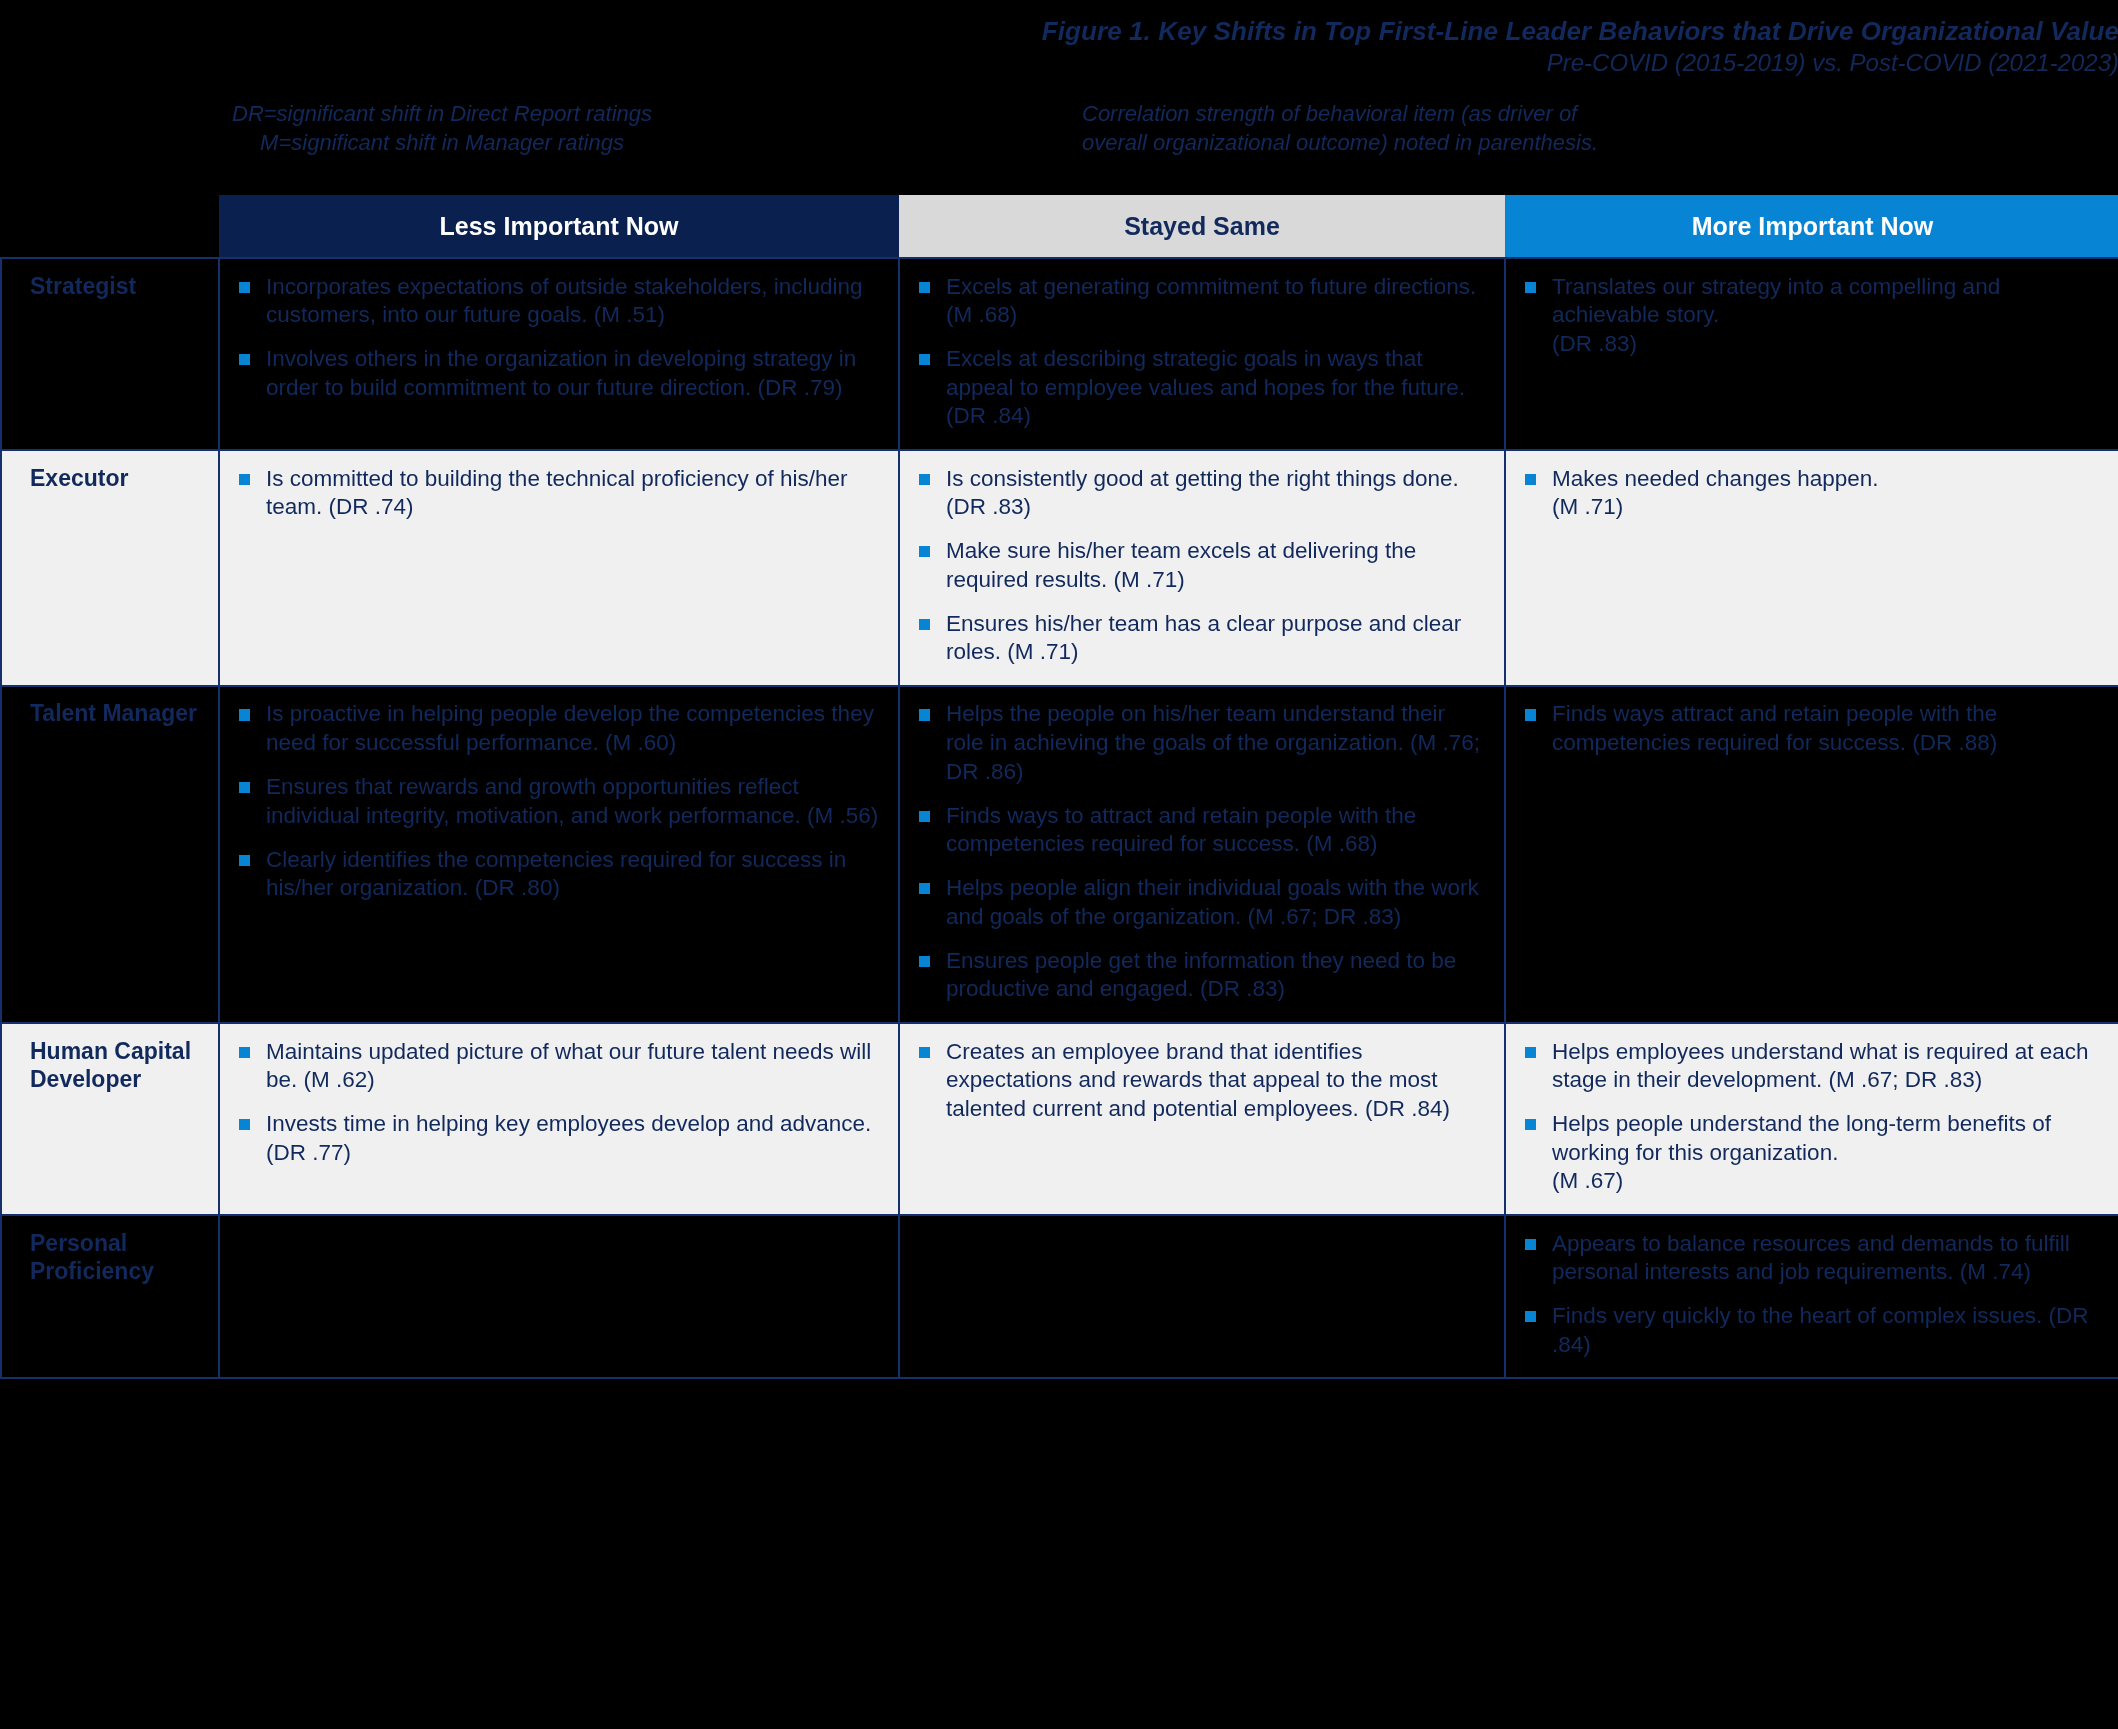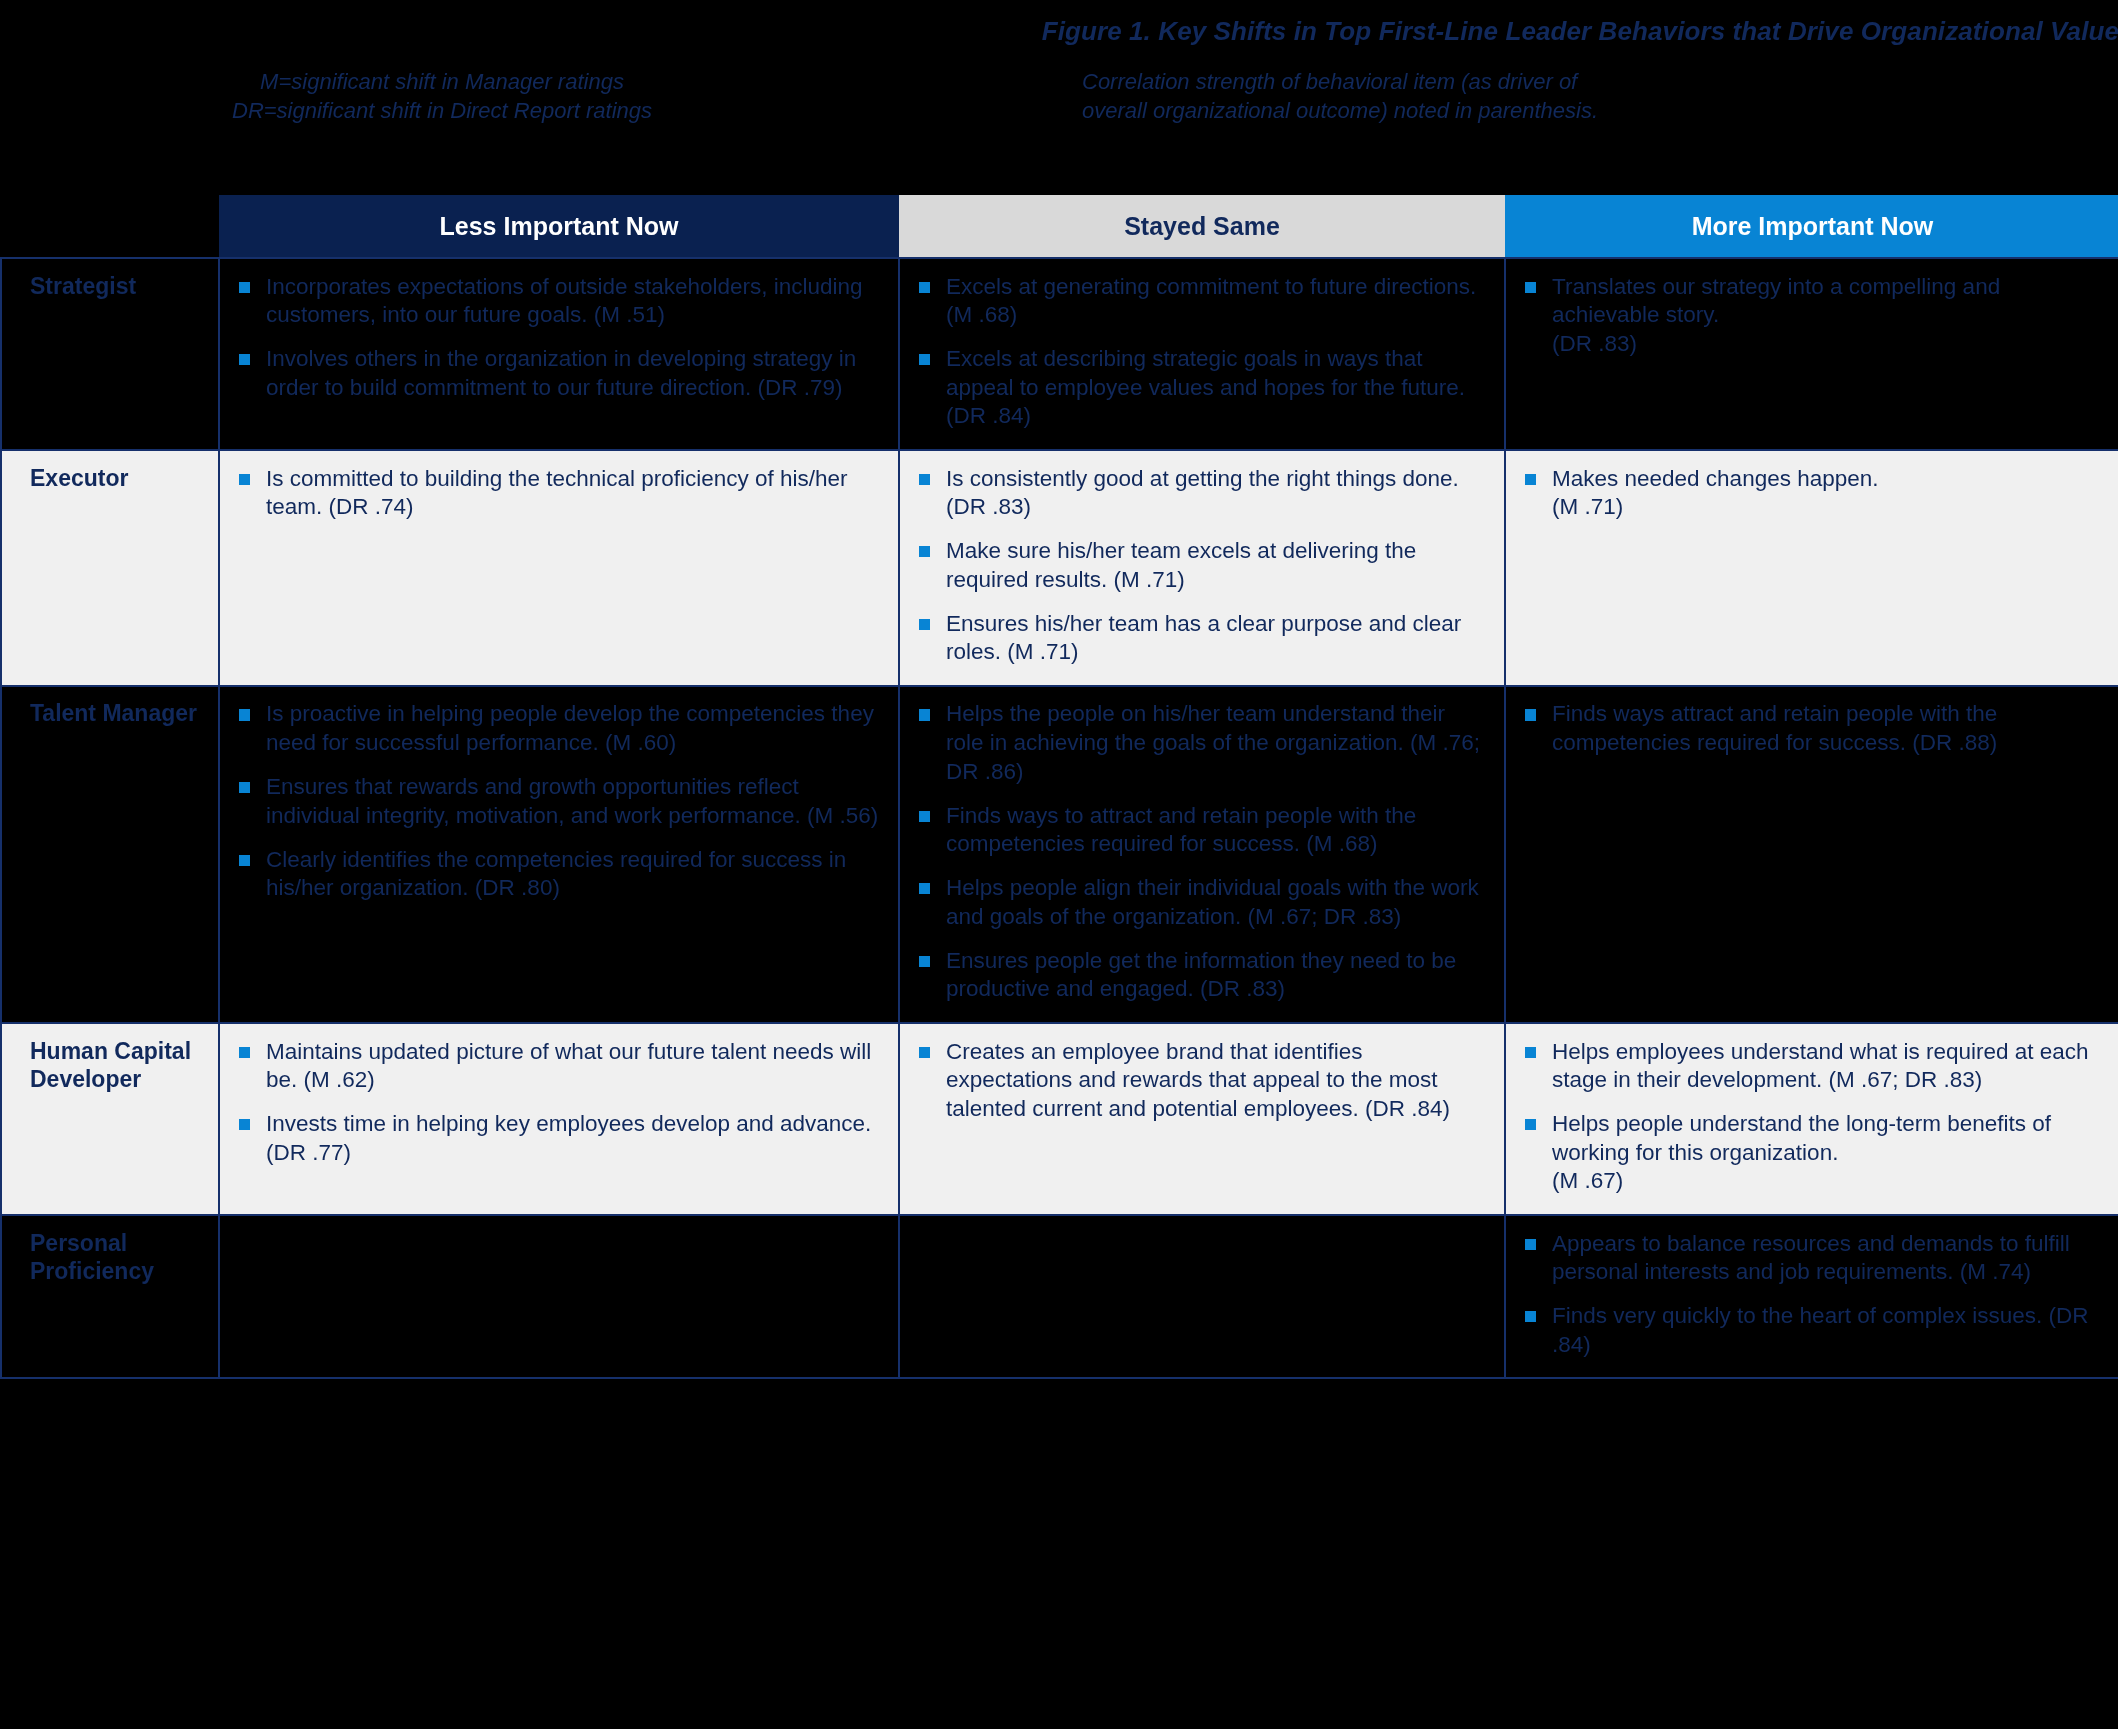--- a/index.html
+++ b/index.html
@@ -84,26 +84,27 @@
 
   tr:last-child td{border-bottom:2.8px solid #16306b;}
 </style>
 </head>
 <body>
 
 <div class="page">
 
   <div class="titlewrap">
     <div class="fig-title">Figure 1. Key Shifts in Top First-Line Leader Behaviors that Drive Organizational Value</div>
+    <div class="fig-sub">Pre-COVID (2015-2019) vs. Post-COVID (2021-2023)</div>
   </div>
 
   <div class="legendrow">
     <div class="legend-left">
+      <div>DR=significant shift in Direct Report ratings</div>
       <div>M=significant shift in Manager ratings</div>
-      <div>DR=significant shift in Direct Report ratings</div>
     </div>
     <div class="legend-right">
       <div>Correlation strength of behavioral item (as driver of</div>
       <div>overall organizational outcome) noted in parenthesis.</div>
     </div>
   </div>
 
   <table class="matrix">
     <colgroup>
         <col class="c0">

